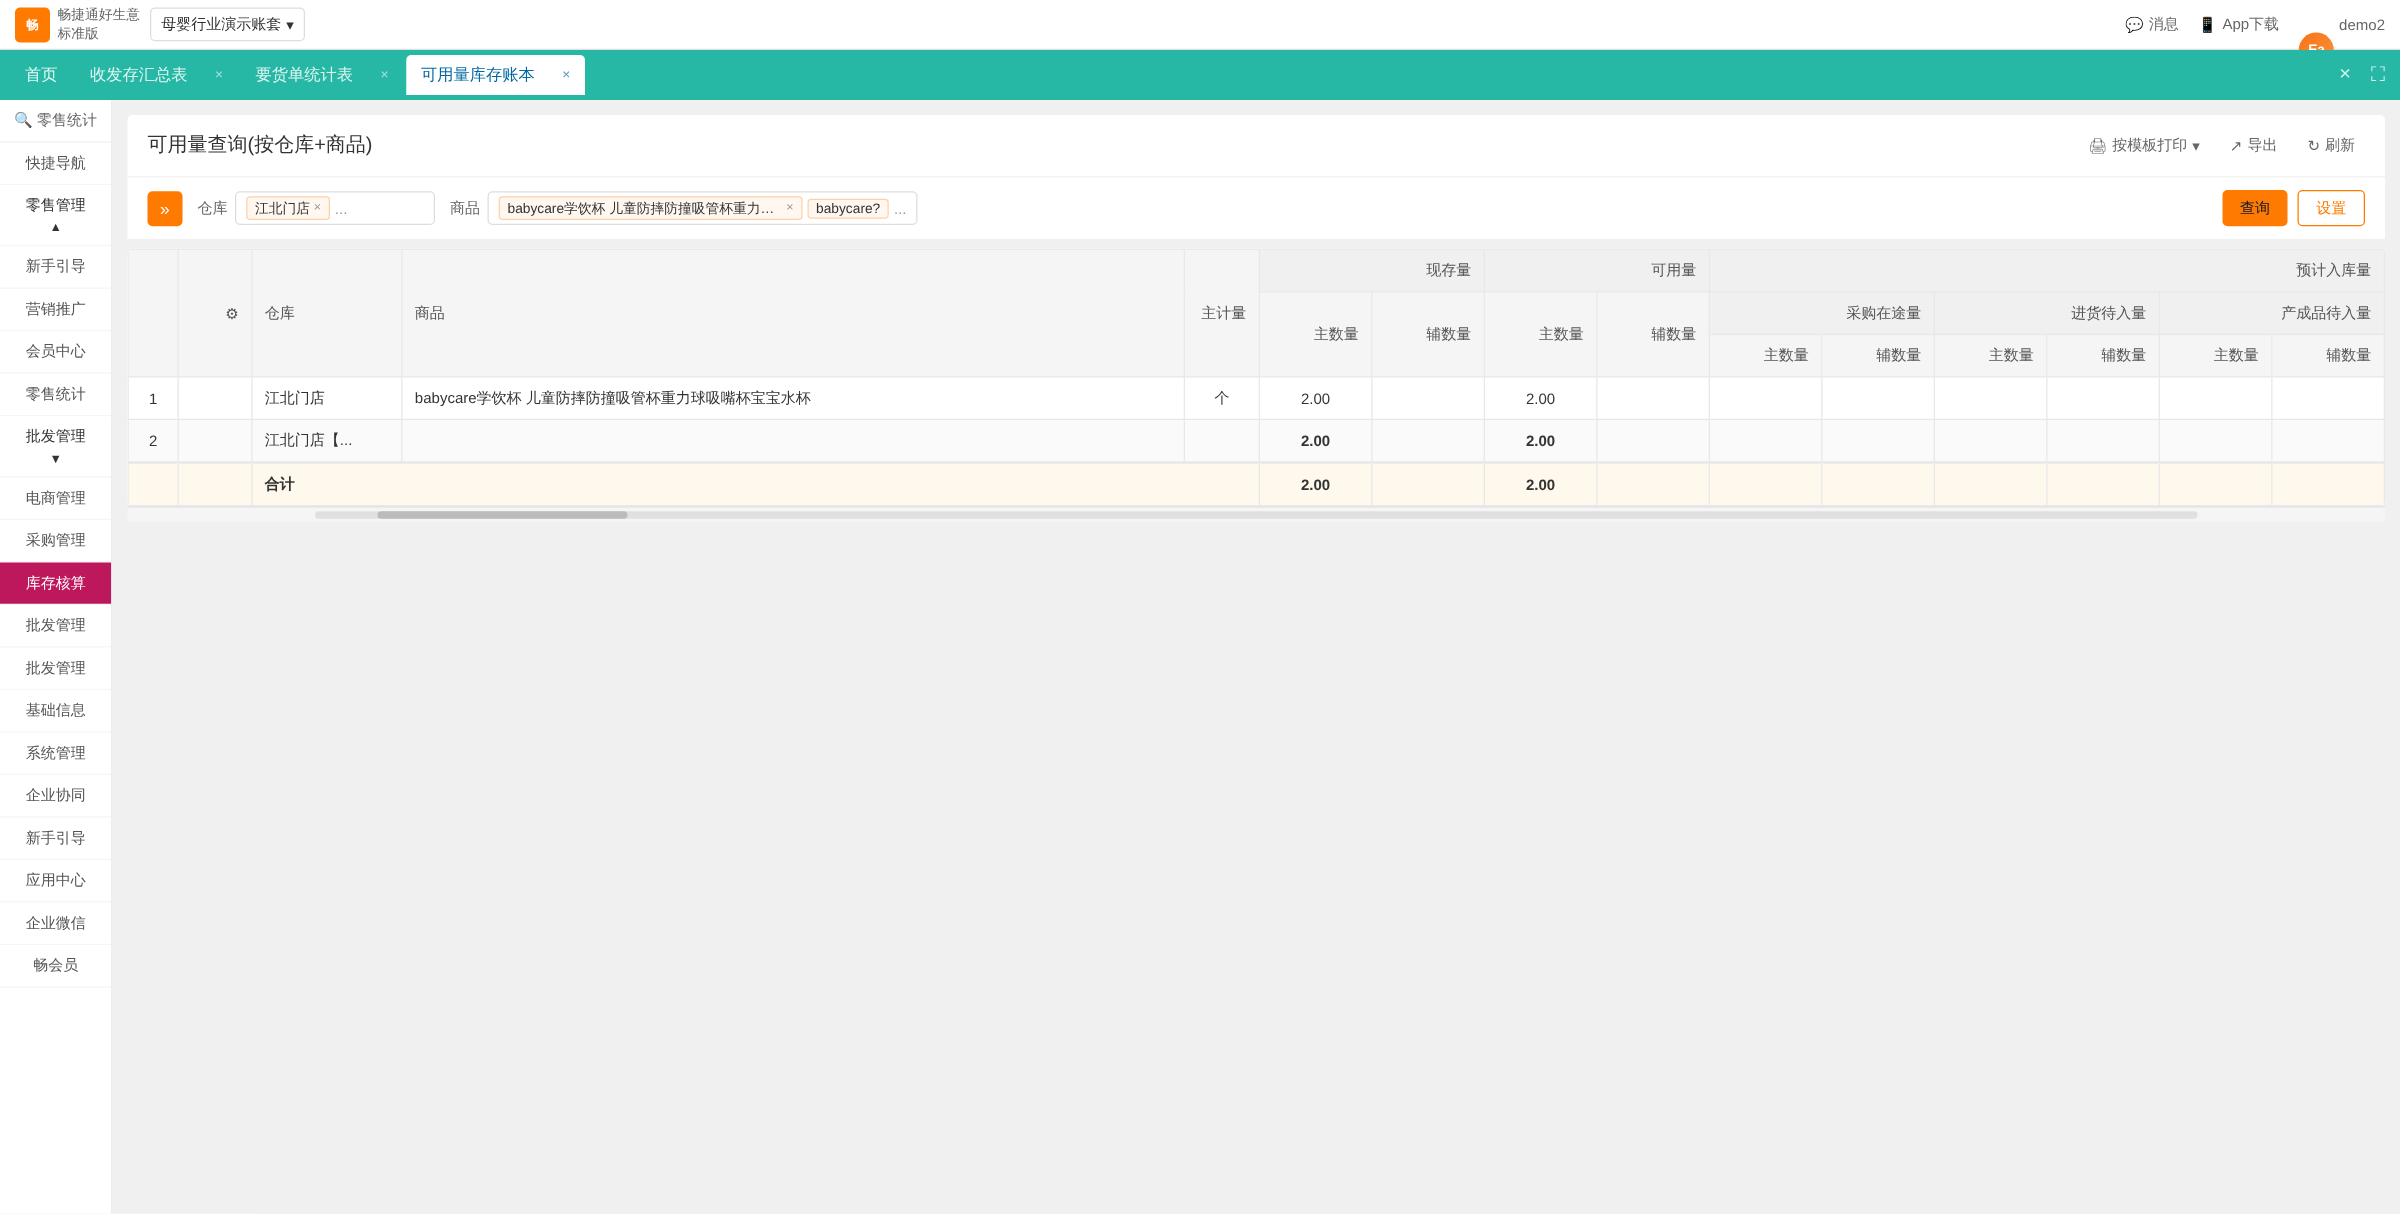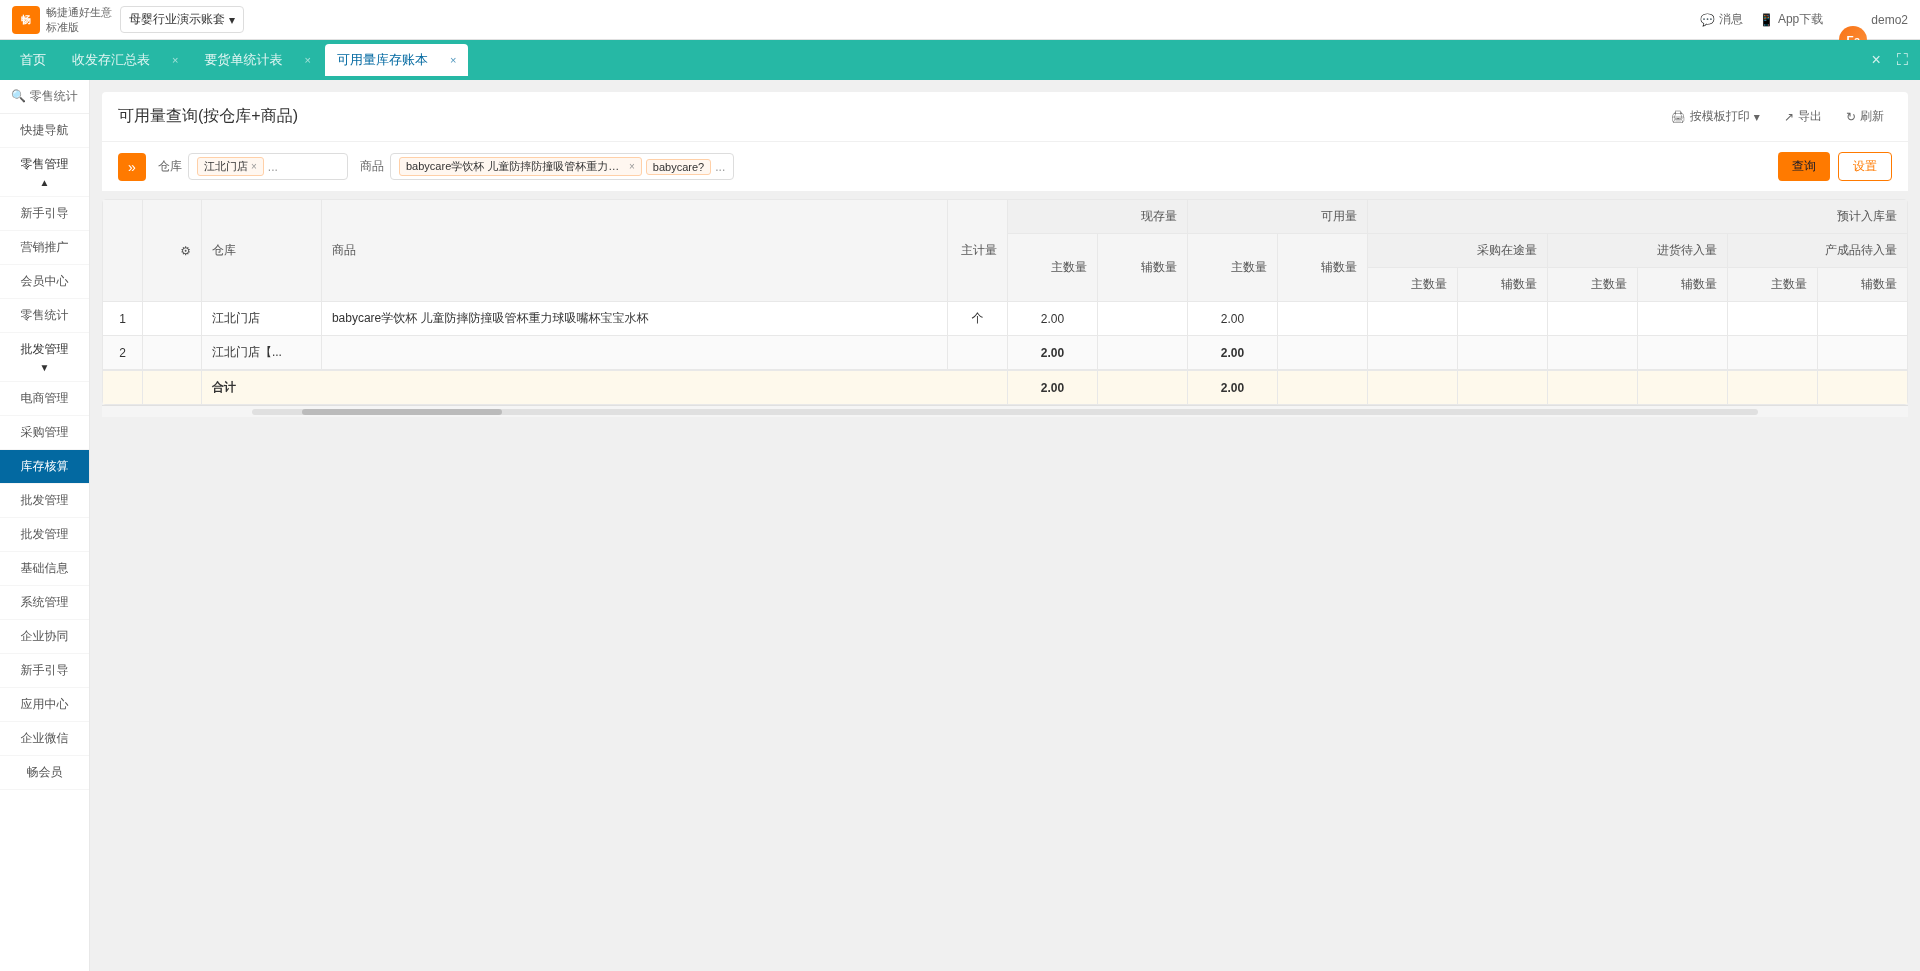--- a/index.html
+++ b/index.html
@@ -159,21 +159,21 @@
     }
     .sidebar-nav-item {
       padding: 8px 6px;
       font-size: 12px;
       color: #555;
       cursor: pointer;
       text-align: center;
       border-bottom: 1px solid #f5f5f5;
     }
     .sidebar-nav-item.active {
-      background: #0369a1;
+      background: #be185d;
       color: white;
     }
     .sidebar-nav-item.group-header {
       display: flex;
       align-items: center;
       justify-content: center;
       gap: 4px;
       font-weight: 500;
       color: #333;
       flex-direction: column;

